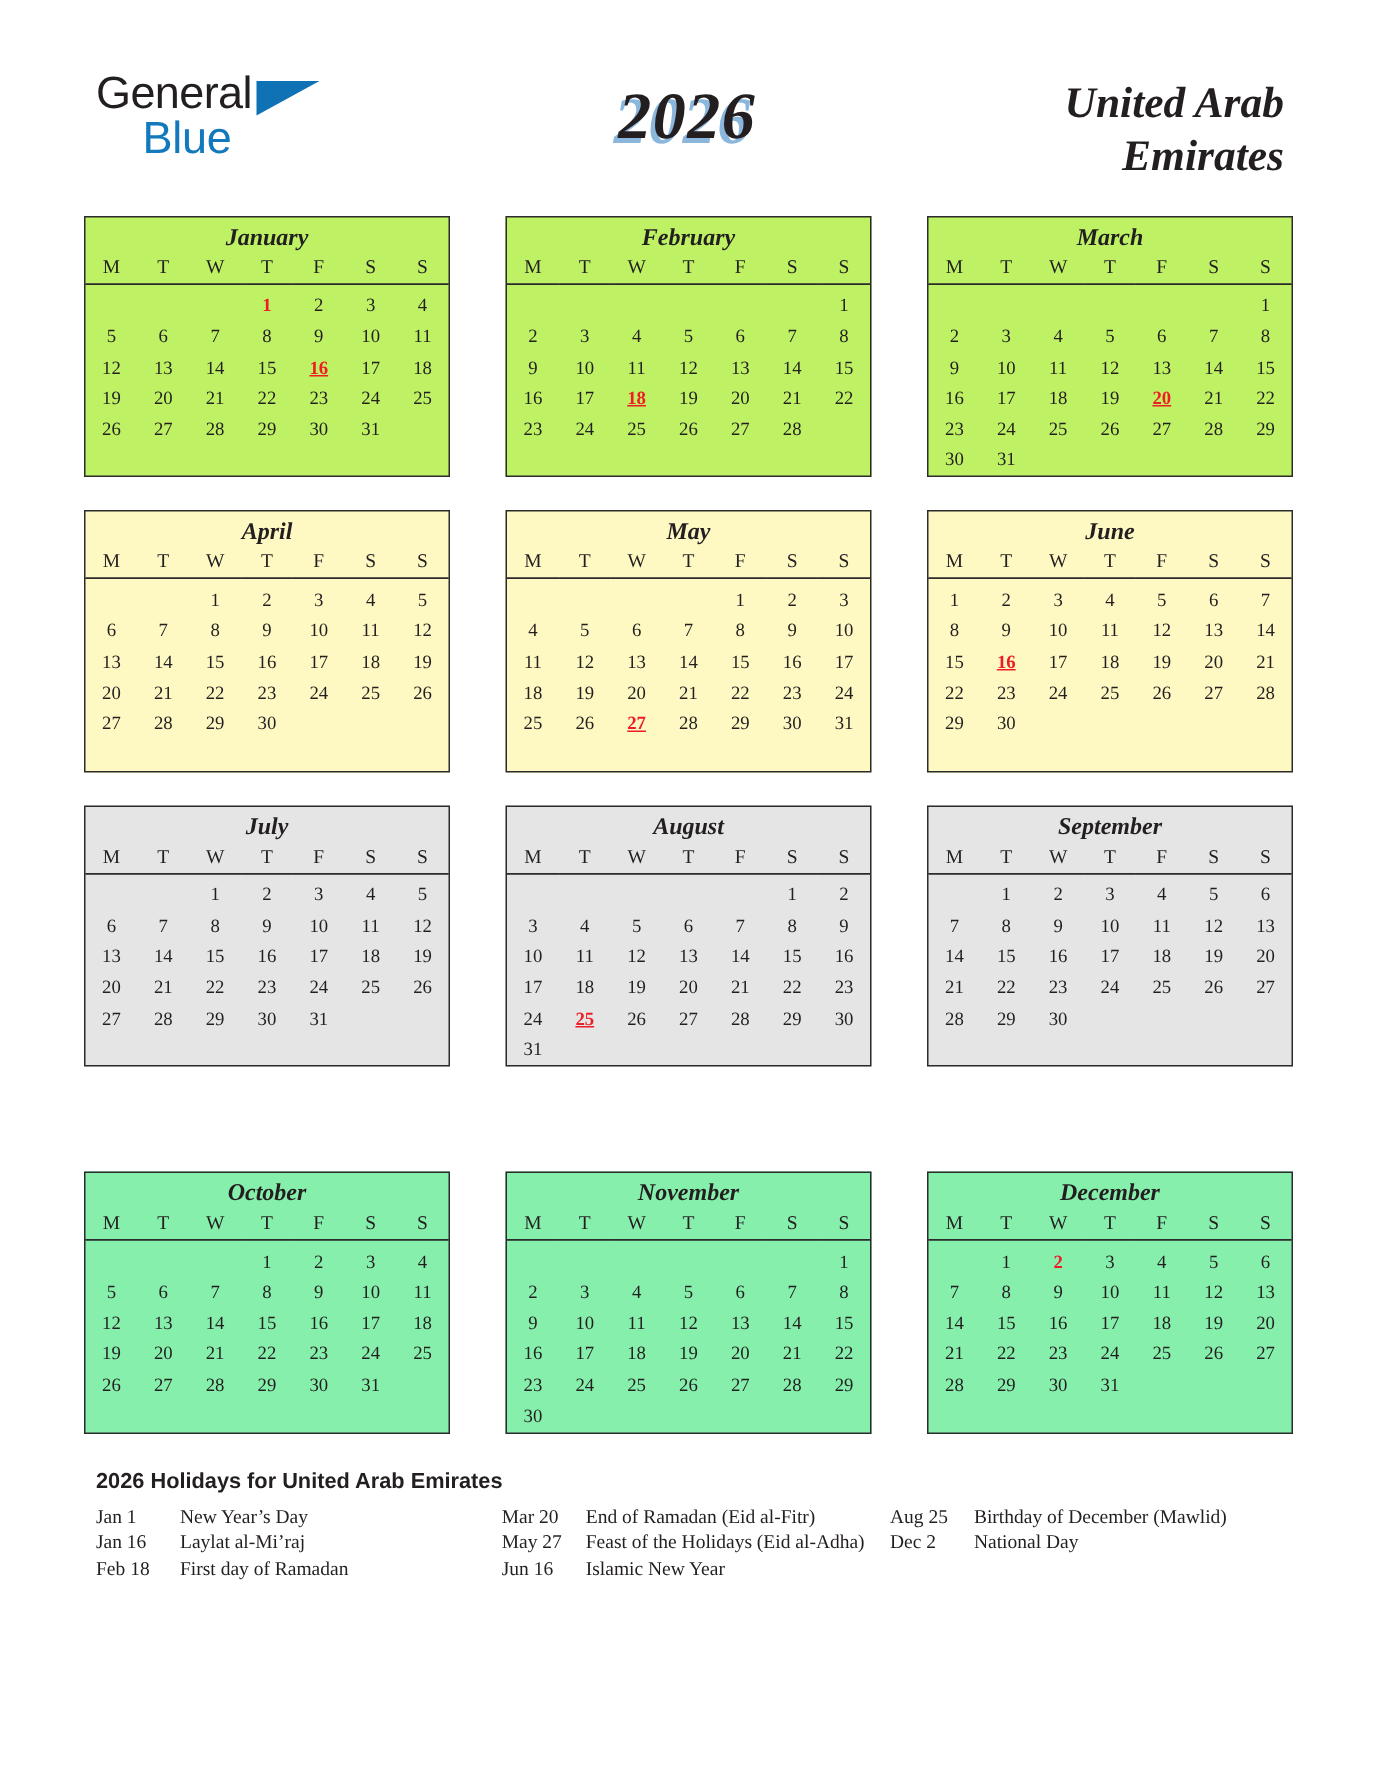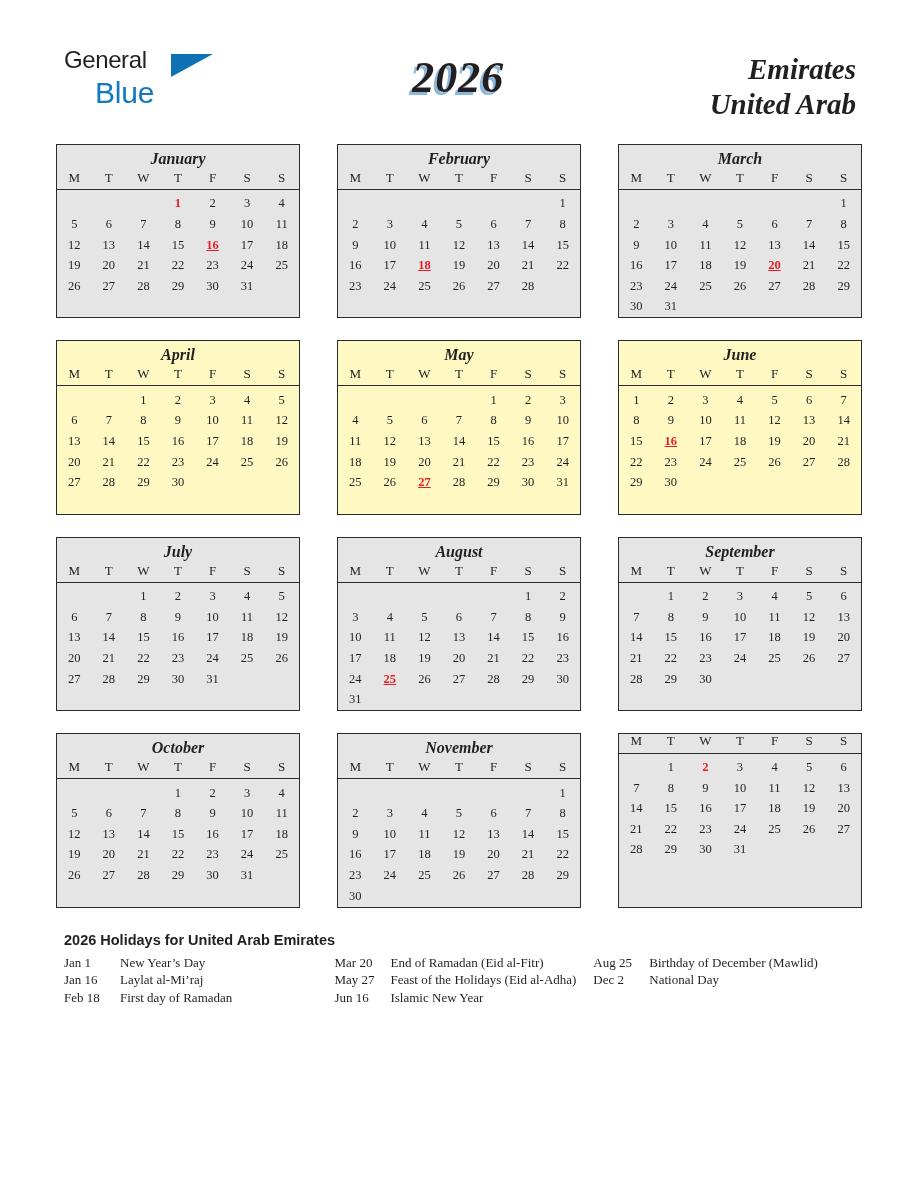--- a/index.html
+++ b/index.html
@@ -25,21 +25,21 @@
   }
   .logo {
     position: absolute;
     left: 0;
     top: 0;
     width: 170px;
     height: 66px;
   }
   .logo-general {
     font-family: "Liberation Sans", "DejaVu Sans", sans-serif;
-    font-size: 24px;
+    font-size: 30px;
     color: #231f20;
     letter-spacing: -0.4px;
     line-height: 1;
     position: absolute;
     left: 0;
     top: 2px;
   }
   .logo-tri {
     position: absolute;
     left: 107px;
@@ -136,24 +136,24 @@
   table.cal tbody tr:first-child td { padding-top: 4px; }
   .pad-row td { height: 14px; }
   .holiday {
     color: #ee1c25;
     font-weight: bold;
     text-decoration: underline;
   }
   .holiday.nounderline { text-decoration: none; }
 
   
-  .q1 { background: #e5e5e5; }
+  .q1 { background: #bef264; }
   .q2 { background: #fef9c3; }
   .q3 { background: #e5e5e5; }
-  .q4 { background: #e5e5e5; }
+  .q4 { background: #86efac; margin-top: 48px; }
 
   
   .holidays {
     margin: 2px 62px 0 64px;
     font-family: "Liberation Sans", "DejaVu Sans", sans-serif;
   }
   .holidays-title {
     font-size: 14.5px;
     font-weight: bold;
     color: #231f20;
@@ -182,22 +182,22 @@
 <body>
 
 <div class="header">
   <div class="logo">
     <span class="logo-general">General</span>
     <span class="logo-tri"></span>
     <span class="logo-blue">Blue</span>
   </div>
   <div class="year">2026</div>
   <div class="country">
+    <div>United Arab</div>
     <div>Emirates</div>
-    <div>United Arab</div>
   </div>
 </div>
 
 <div class="months" id="months-container">
     <div class="month-row">
       <div class="month q1">
         <div class="month-title">January</div>
         <table class="cal">
           <thead>
             <tr>
@@ -988,20 +988,21 @@
               <td>&nbsp;</td>
               <td>&nbsp;</td>
               <td>&nbsp;</td>
               <td>&nbsp;</td>
               <td>&nbsp;</td>
             </tr>
           </tbody>
         </table>
       </div>
       <div class="month q4">
+        <div class="month-title">December</div>
         <table class="cal">
           <thead>
             <tr>
               <th>M</th>
               <th>T</th>
               <th>W</th>
               <th>T</th>
               <th>F</th>
               <th>S</th>
               <th>S</th>

